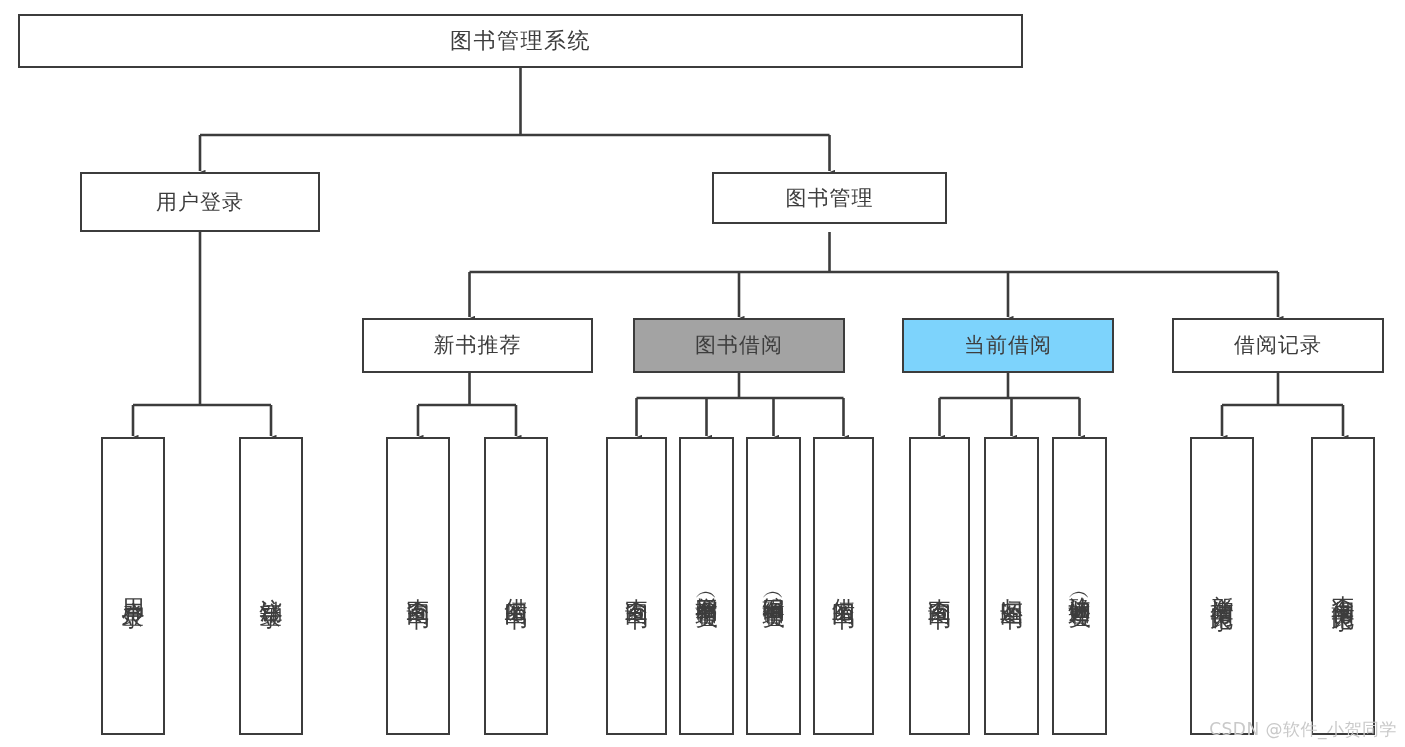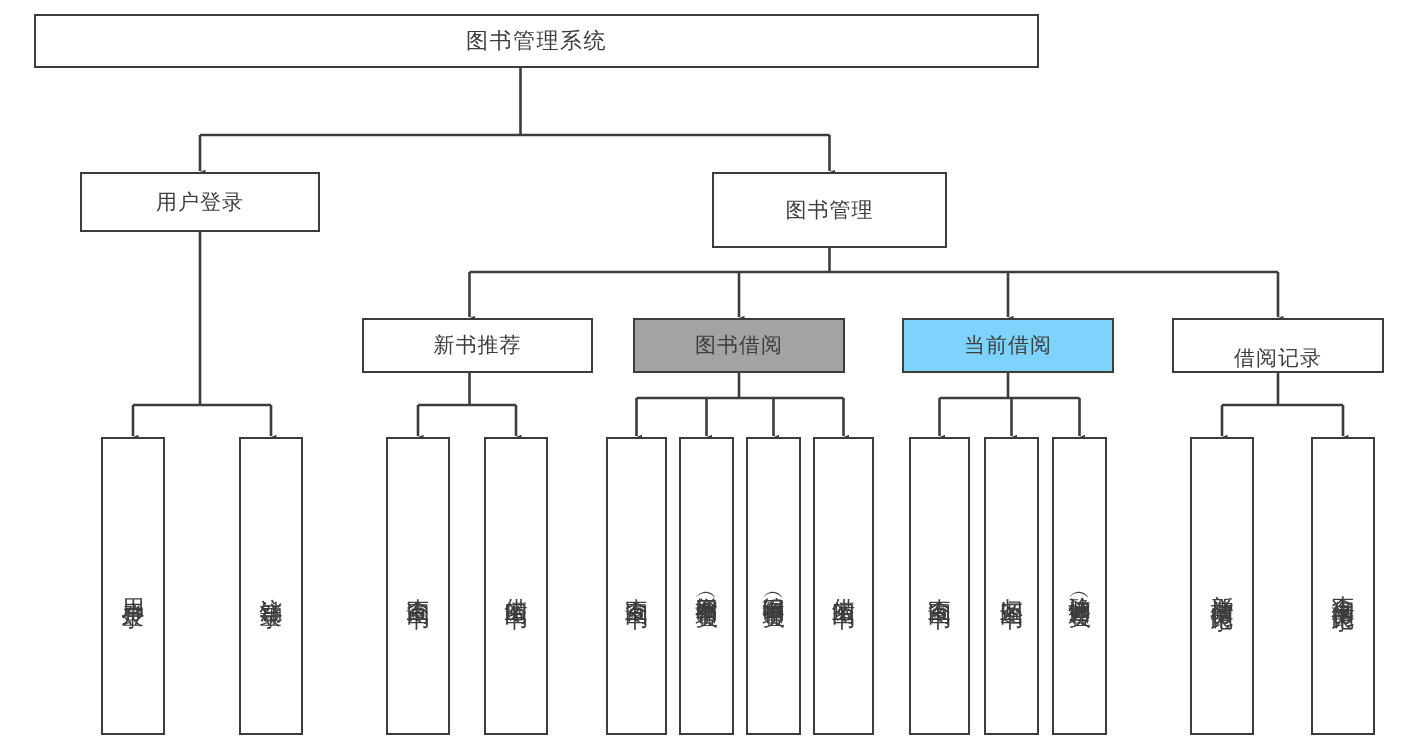--- a/index.html
+++ b/index.html
@@ -123,39 +123,39 @@
         <path d="M1011.5,398 L1011.5,436" marker-end="url(#arrow)"></path>
         <path d="M1079.5,398 L1079.5,436" marker-end="url(#arrow)"></path>
         <path d="M1278,373 L1278,405"></path>
         <path d="M1222,405 L1343,405"></path>
         <path d="M1222,405 L1222,436" marker-end="url(#arrow)"></path>
         <path d="M1343,405 L1343,436" marker-end="url(#arrow)"></path>
       </g>
   </svg>
 
   <div id="node-layer">
-      <div class="node horiz root" style="left: 18px; top: 14px; width: 1005px; height: 54px; border-color: rgb(60, 60, 60); background: rgb(255, 255, 255); margin-left: 16px;">
+      <div class="node horiz root" style="left: 18px; top: 14px; width: 1005px; height: 54px; border-color: rgb(60, 60, 60); background: rgb(255, 255, 255);">
         <span class="cap">图书管理系统</span>
       </div>
       <div class="node horiz lvl2" style="left: 80px; top: 172px; width: 240px; height: 60px; border-color: rgb(60, 60, 60); background: rgb(255, 255, 255);">
         <span class="cap">用户登录</span>
       </div>
-      <div class="node horiz lvl2" style="left: 712px; top: 172px; width: 235px; height: 76px; border-color: rgb(60, 60, 60); background: rgb(255, 255, 255);">
+      <div class="node horiz lvl2" style="left: 712px; top: 172px; width: 235px; height: 52px; border-color: rgb(60, 60, 60); background: rgb(255, 255, 255);">
         <span class="cap">图书管理</span>
       </div>
       <div class="node horiz lvl3" style="left: 362px; top: 318px; width: 231px; height: 55px; border-color: rgb(60, 60, 60); background: rgb(255, 255, 255);">
         <span class="cap">新书推荐</span>
       </div>
       <div class="node horiz lvl3" style="left: 633px; top: 318px; width: 212px; height: 55px; border-color: rgb(60, 60, 60); background: #a3a3a3;">
         <span class="cap">图书借阅</span>
       </div>
       <div class="node horiz lvl3" style="left: 902px; top: 318px; width: 212px; height: 55px; border-color: rgb(60, 60, 60); background: #7dd3fc;">
         <span class="cap">当前借阅</span>
       </div>
-      <div class="node horiz lvl3" style="left: 1172px; top: 318px; width: 212px; height: 55px; border-color: rgb(60, 60, 60); background: rgb(255, 255, 255); align-items: flex-end;">
+      <div class="node horiz lvl3" style="left: 1172px; top: 318px; width: 212px; height: 55px; border-color: rgb(60, 60, 60); background: rgb(255, 255, 255);">
         <span class="cap">借阅记录</span>
       </div>
       <div class="node vert leaf" style="left: 101px; top: 437px; width: 64px; height: 298px; border-color: rgb(60, 60, 60); background: rgb(255, 255, 255);">
         <span class="cap">用户登录</span>
       </div>
       <div class="node vert leaf" style="left: 239px; top: 437px; width: 64px; height: 298px; border-color: rgb(60, 60, 60); background: rgb(255, 255, 255);">
         <span class="cap">注销登录</span>
       </div>
       <div class="node vert leaf" style="left: 386px; top: 437px; width: 64px; height: 298px; border-color: rgb(60, 60, 60); background: rgb(255, 255, 255);">
         <span class="cap">查询图书</span>
@@ -185,14 +185,15 @@
         <span class="cap">确认归还（管理员）</span>
       </div>
       <div class="node vert leaf" style="left: 1190px; top: 437px; width: 64px; height: 298px; border-color: rgb(60, 60, 60); background: rgb(255, 255, 255);">
         <span class="cap">新增借阅记录</span>
       </div>
       <div class="node vert leaf" style="left: 1311px; top: 437px; width: 64px; height: 298px; border-color: rgb(60, 60, 60); background: rgb(255, 255, 255);">
         <span class="cap">查询借阅记录</span>
       </div>
     </div>
 
+  <div class="watermark">CSDN @软件_小贺同学</div>
 
 </div>
 
 </body></html>

